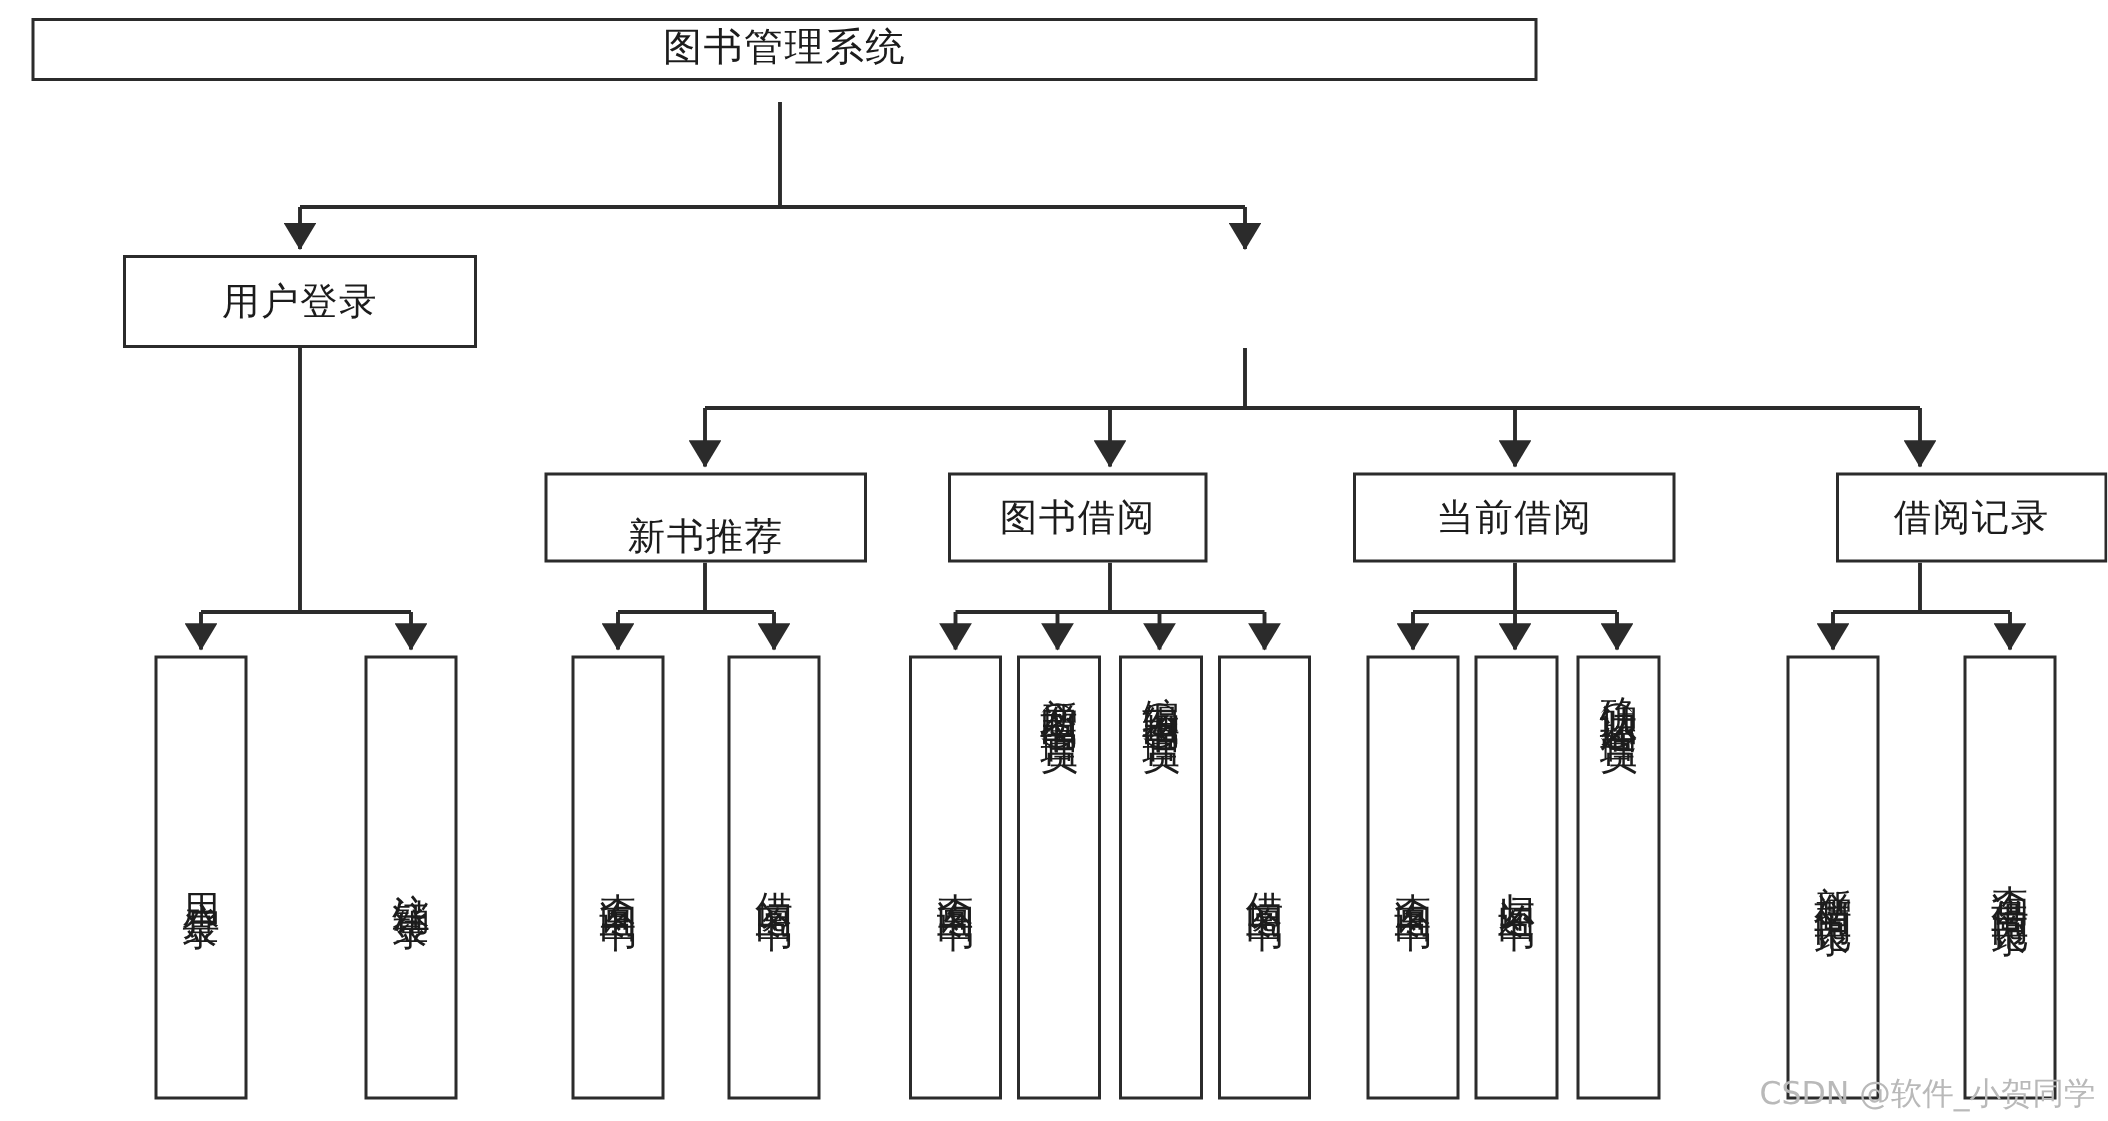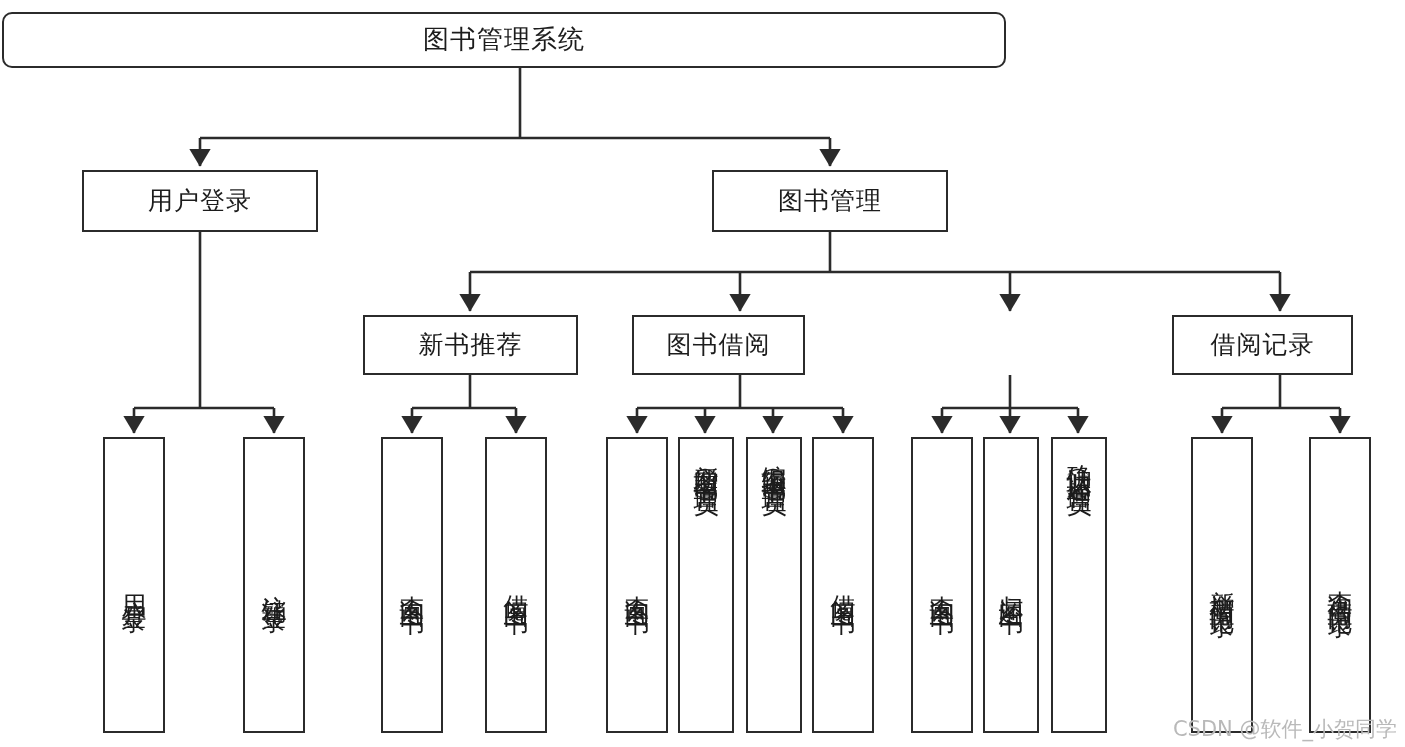--- a/index.html
+++ b/index.html
@@ -126,42 +126,42 @@
       <path d="M1010,408 L1010,433" marker-end="url(#arrow)"></path>
       <path d="M1078,408 L1078,433" marker-end="url(#arrow)"></path>
 
       <path d="M1280,375 L1280,408"></path>
       <path d="M1222,408 L1340,408"></path>
       <path d="M1222,408 L1222,433" marker-end="url(#arrow)"></path>
       <path d="M1340,408 L1340,433" marker-end="url(#arrow)"></path>
     </g>
   </svg>
 
-  <div class="node h root" style="left:2px; top:12px; width:1004px; height:56px;border-radius:10px;">
+  <div class="node h root" style="left:21px; top:12px; width:1004px; height:42px;">
     <span class="lbl">图书管理系统</span>
   </div>
 
   <div class="node h" style="left:82px; top:170px; width:236px; height:62px;">
     <span class="lbl">用户登录</span>
   </div>
 
-  <div class="node h" style="left:712px; top:170px; width:236px; height:62px;">
-    <span class="lbl">图书管理</span>
-  </div>
-
-  <div class="node h" style="left:363px; top:315px; width:215px; height:60px;">
+
+  <div class="node h" style="left:363px; top:315px; width:215px; height:60px;align-items:flex-end;">
     <span class="lbl">新书推荐</span>
   </div>
 
   <div class="node h" style="left:632px; top:315px; width:173px; height:60px;">
     <span class="lbl">图书借阅</span>
   </div>
 
-
-  <div class="node h" style="left:1172px; top:315px; width:181px; height:60px;">
+  <div class="node h" style="left:902px; top:315px; width:215px; height:60px;">
+    <span class="lbl">当前借阅</span>
+  </div>
+
+  <div class="node h" style="left:1224px; top:315px; width:181px; height:60px;">
     <span class="lbl">借阅记录</span>
   </div>
 
   <div class="node v" style="left:103px; top:437px; width:62px; height:296px;">
     <span class="lbl">用户登录</span>
   </div>
   <div class="node v" style="left:243px; top:437px; width:62px; height:296px;">
     <span class="lbl">注销登录</span>
   </div>
 

